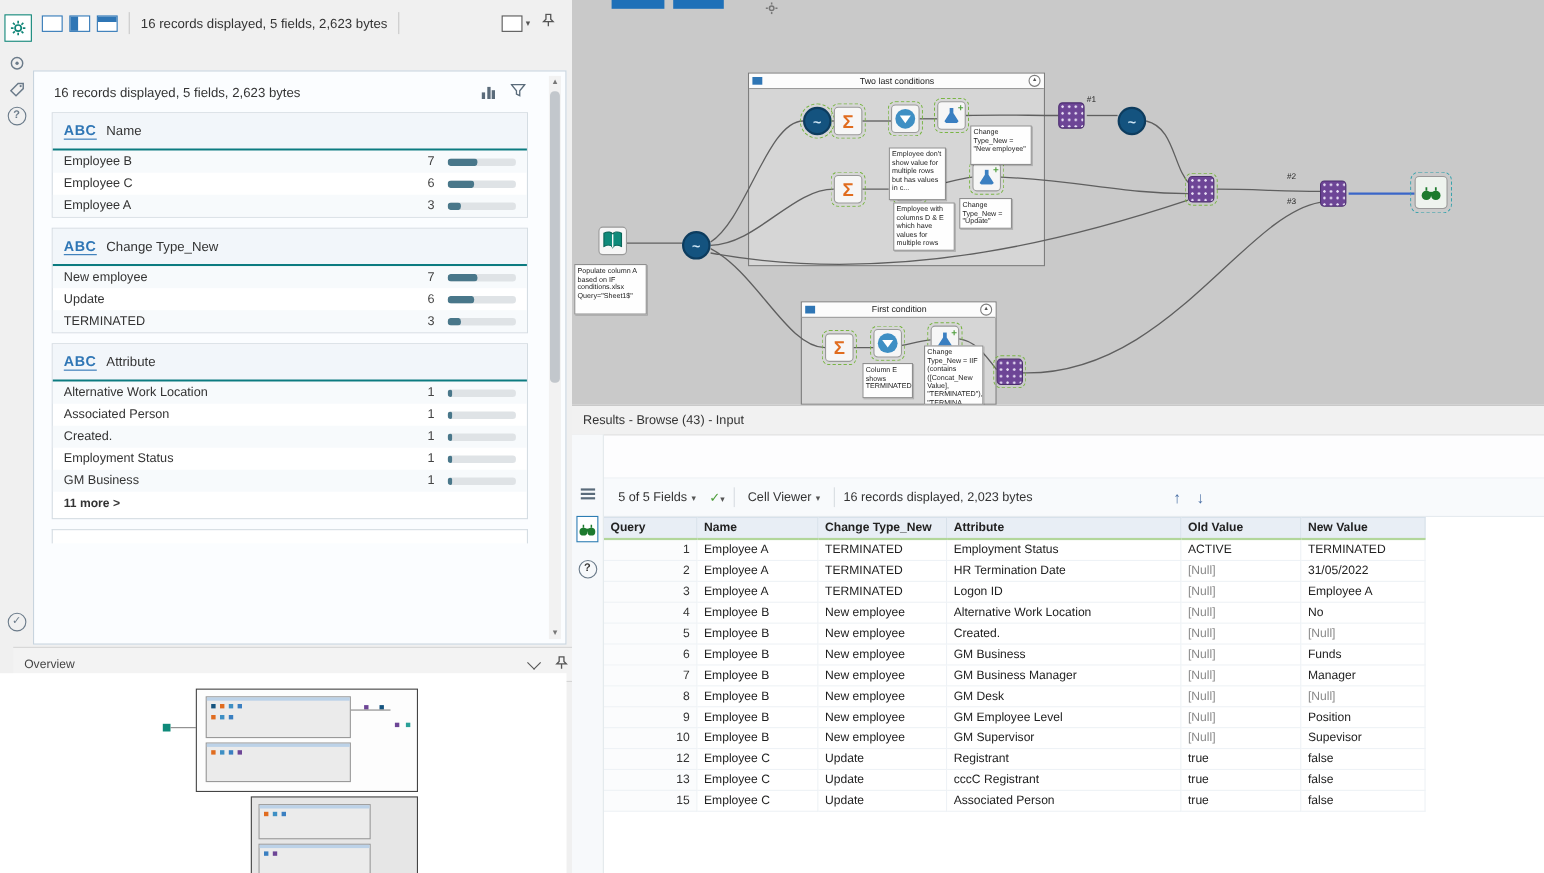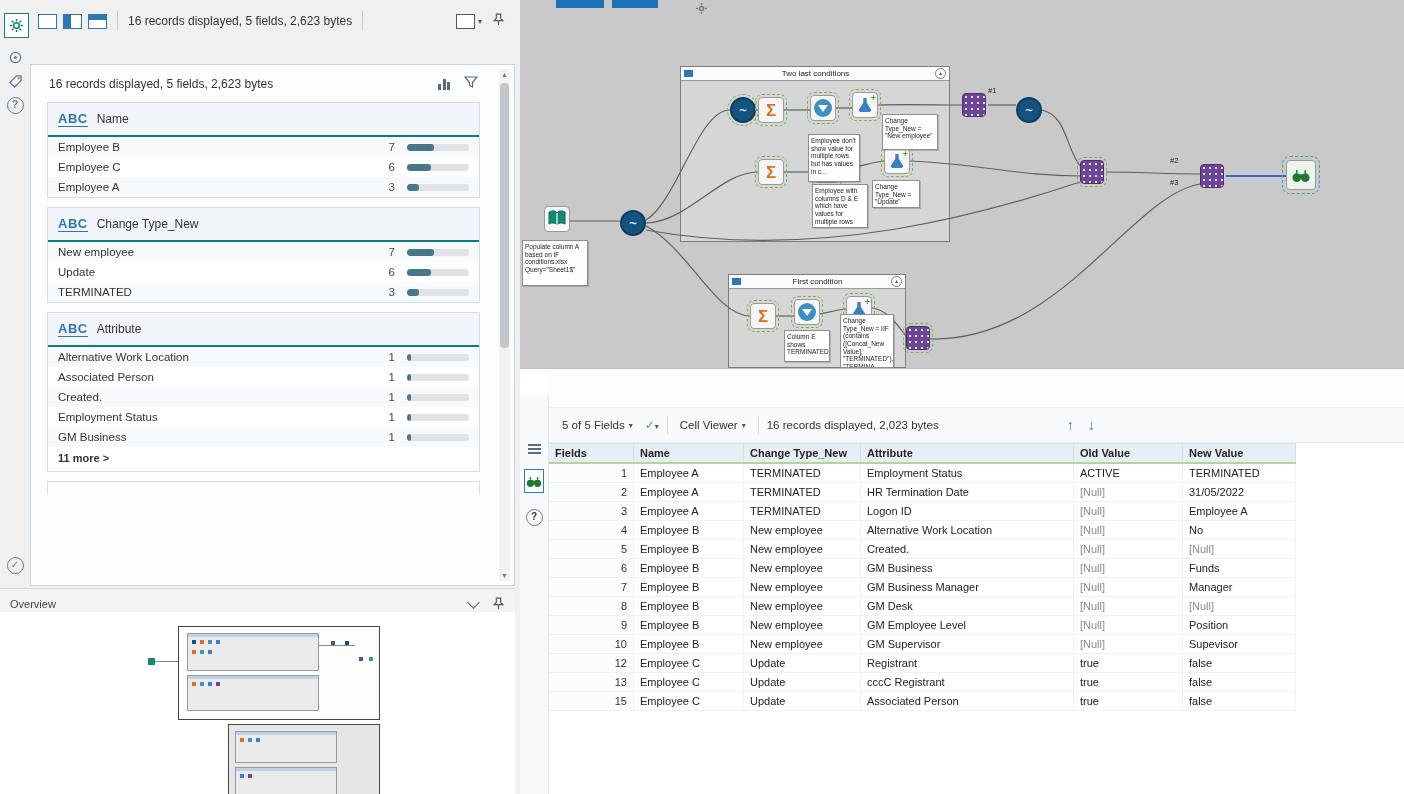--- a/index.html
+++ b/index.html
@@ -51,21 +51,21 @@
   .pfill{display:block;height:100%;background:#49778a;border-radius:3px;}
   .pmore{padding:5px 10px 7px;font-size:11px;font-weight:bold;color:#333;cursor:pointer;}
   .pcard-partial{height:12px;background:#fff;border:1px solid #d5dde3;border-bottom:none;}
   
   .pscroll{position:absolute;right:4px;top:4px;bottom:4px;width:11px;background:#f2f2f2;}
   .pscroll .up,.pscroll .dn{position:absolute;left:0;width:11px;height:11px;font-size:7px;color:#777;text-align:center;line-height:11px;cursor:pointer;}
   .pscroll .up{top:0;} .pscroll .dn{bottom:0;}
   .pthumb{position:absolute;left:1px;top:14px;width:9px;height:265px;background:#c2c7cc;border-radius:4px;cursor:grab;}
 
   
-  #overview-header{position:absolute;left:0;top:588px;width:515px;height:32px;background:#f3f3f3;
+  #overview-header{position:absolute;left:12px;top:588px;width:515px;height:32px;background:#f3f3f3;
     border-top:1px solid #d5d5d5;border-bottom:1px solid #d5d5d5;box-sizing:border-box;
     display:flex;align-items:center;padding:0 10px;font-size:11px;color:#444;}
   #overview-header .right{margin-left:auto;display:flex;gap:14px;align-items:center;}
   .chev{width:8px;height:8px;border-right:1.6px solid #555;border-bottom:1.6px solid #555;transform:rotate(45deg);margin-top:-3px;cursor:pointer;}
   #overview-body{position:absolute;left:0;top:612px;width:515px;height:182px;background:#fff;overflow:hidden;}
   .ov-box{position:absolute;border:1px solid #444;background:#fdfdfd;}
   .mini-cont{position:absolute;border:1px solid #999;background:#ebebeb;}
   .mini-head{height:3px;background:#bcd2e8;}
   .dotrow{display:flex;gap:4px;padding:3px 4px;}
   .mdot{width:4px;height:4px;display:inline-block;}
@@ -506,20 +506,21 @@
         <div class="annotation" style="left: 264px; top: 330px; width: 46px; height: 32px;">Column E shows TERMINATED</div>
         <div class="annotation" style="left: 320px; top: 314px; width: 54px; height: 54px;">Change Type_New = IIF (contains ([Concat_New Value], "TERMINATED"), "TERMINA...</div>
       </div>
 
     <span class="wire-label" style="left:468px;top:86px">#1</span>
     <span class="wire-label" style="left:650px;top:156px">#2</span>
     <span class="wire-label" style="left:650px;top:178px">#3</span>
   </div>
 
   <div id="results">
+    <div class="res-header">Results - Browse (43) - Input</div>
     <div class="res-strip">
       <span class="rs-ic" style="top:44px">
           <span class="cfg">
             <i></i>
             <i></i>
             <i></i>
           </span>
         </span>
       <span class="rs-ic" style="top:76px">
         <span class="binoc-box">
@@ -552,21 +553,21 @@
         <span class="sep"></span>
         <span>16 records displayed, 2,023 bytes</span>
         <span class="arrows">
           <span class="arr">↑</span>
           <span class="arr">↓</span>
         </span>
       </div>
       <table>
         <thead>
             <tr id="thead-row">
-              <th style="width: 72px;">Fields</th>
+              <th style="width: 72px;">Query</th>
               <th style="width: 97px;">Name</th>
               <th style="width: 104px;">Change Type_New</th>
               <th style="width: 200px;">Attribute</th>
               <th style="width: 96px;">Old Value</th>
               <th style="width: 100px;">New Value</th>
             </tr>
           </thead>
         <tbody id="tbody">
             <tr>
               <td class="rec">1</td>

